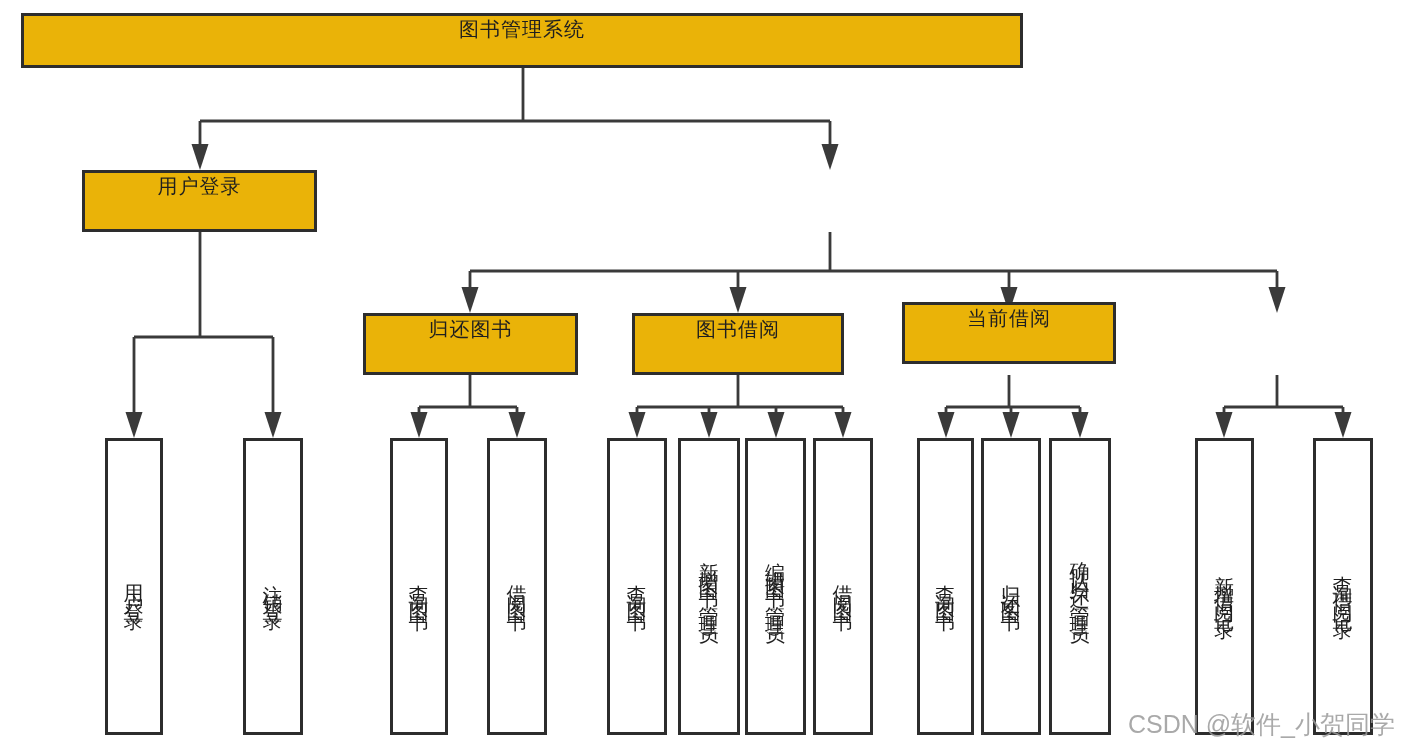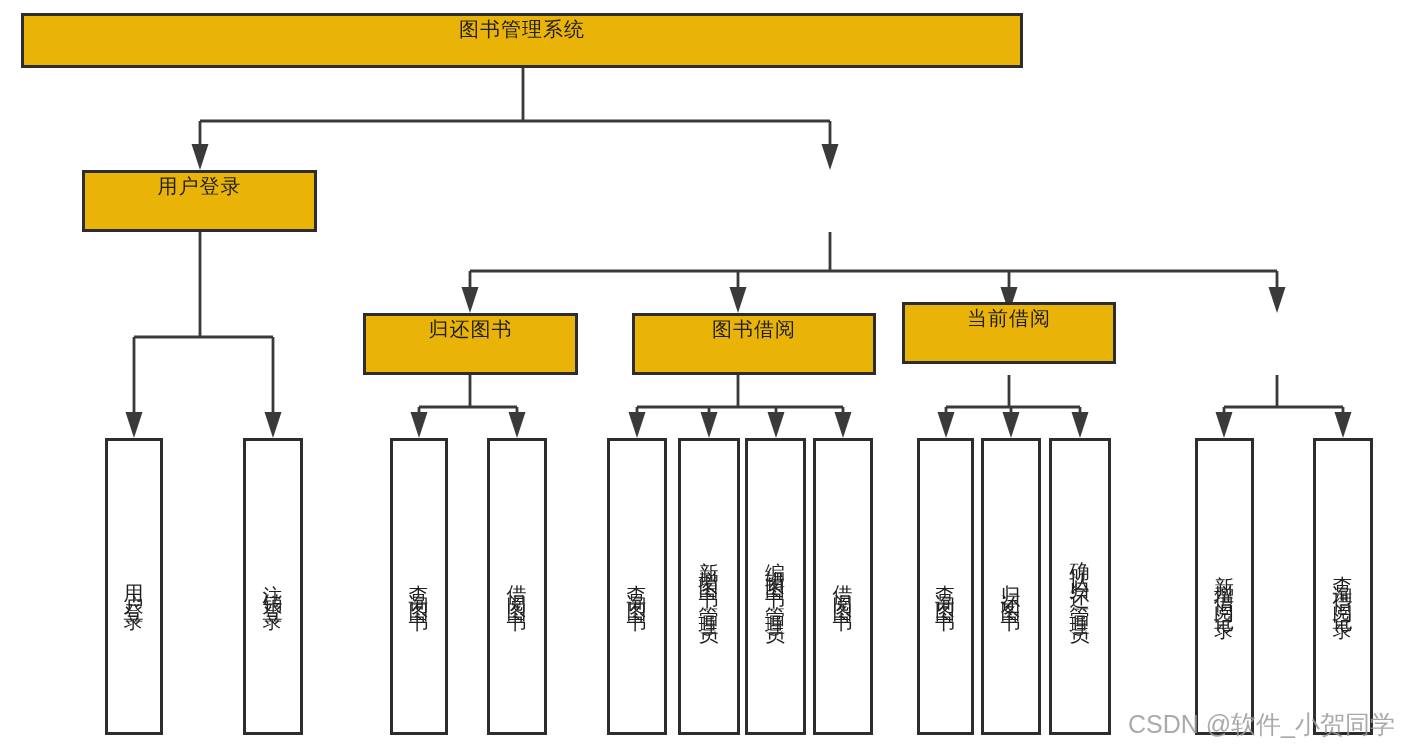--- a/index.html
+++ b/index.html
@@ -76,21 +76,21 @@
     <span class="lbl">图书管理系统</span>
   </div>
 
   <div class="h-node" style="left:82px;top:170px;width:235px;height:62px">
     <span class="lbl">用户登录</span>
   </div>
 
   <div class="h-node" style="left:363px;top:313px;width:215px;height:62px">
     <span class="lbl">归还图书</span>
   </div>
-  <div class="h-node" style="left:632px;top:313px;width:244px;height:62px">
+  <div class="h-node" style="left:632px;top:313px;width:212px;height:62px">
     <span class="lbl">图书借阅</span>
   </div>
   <div class="h-node" style="left:902px;top:302px;width:214px;height:62px">
     <span class="lbl">当前借阅</span>
   </div>
 
   <div class="v-node" style="left:105px;top:438px;width:58px;height:297px">
     <span class="lbl">用户登录</span>
   </div>
   <div class="v-node" style="left:243px;top:438px;width:60px;height:297px">

